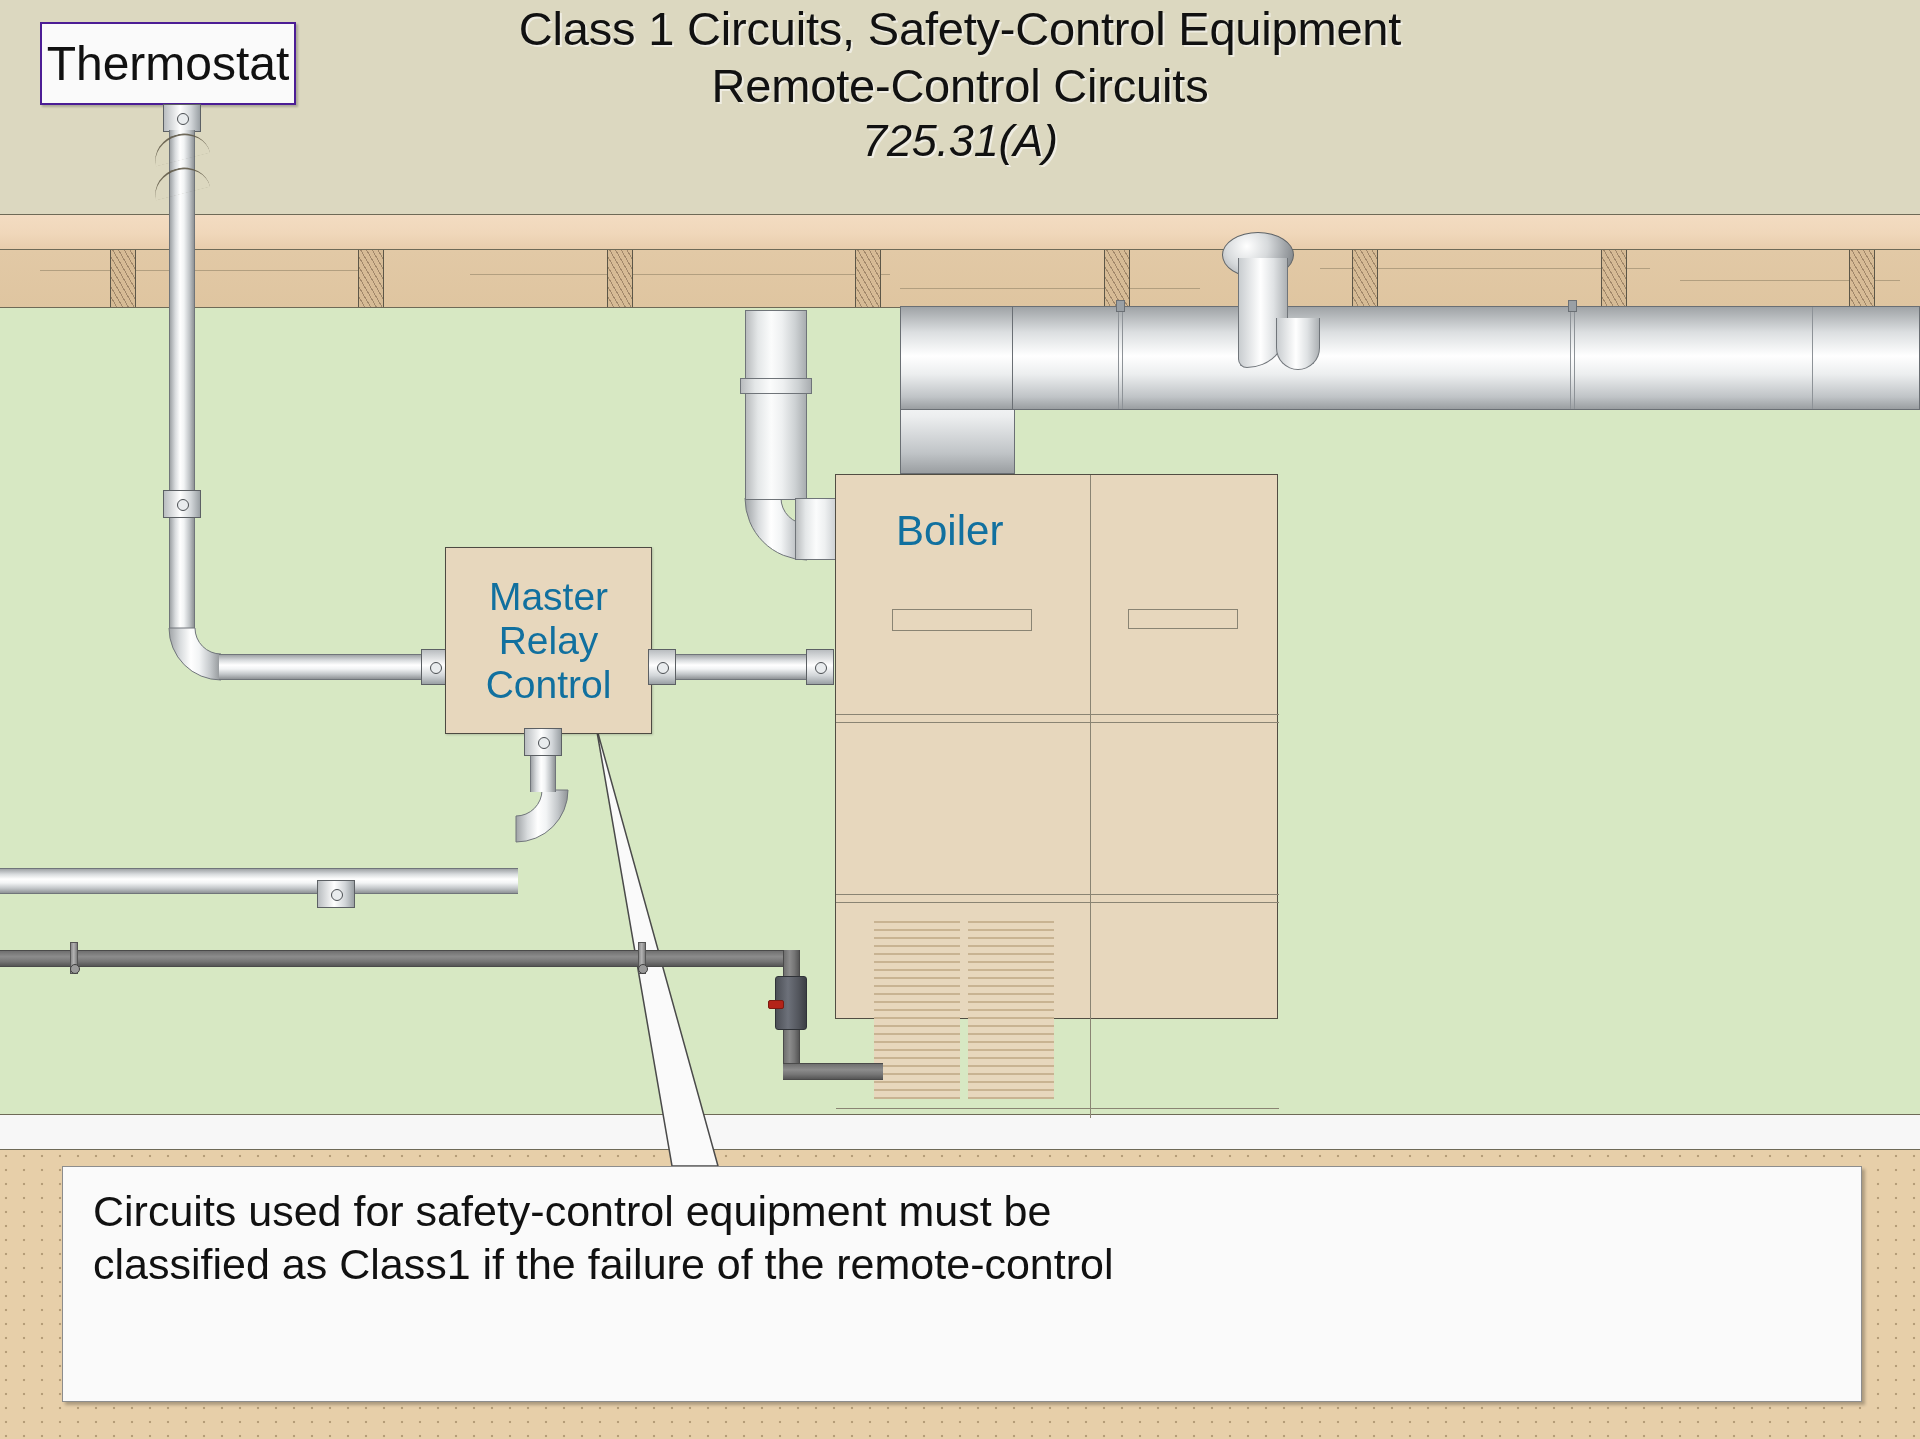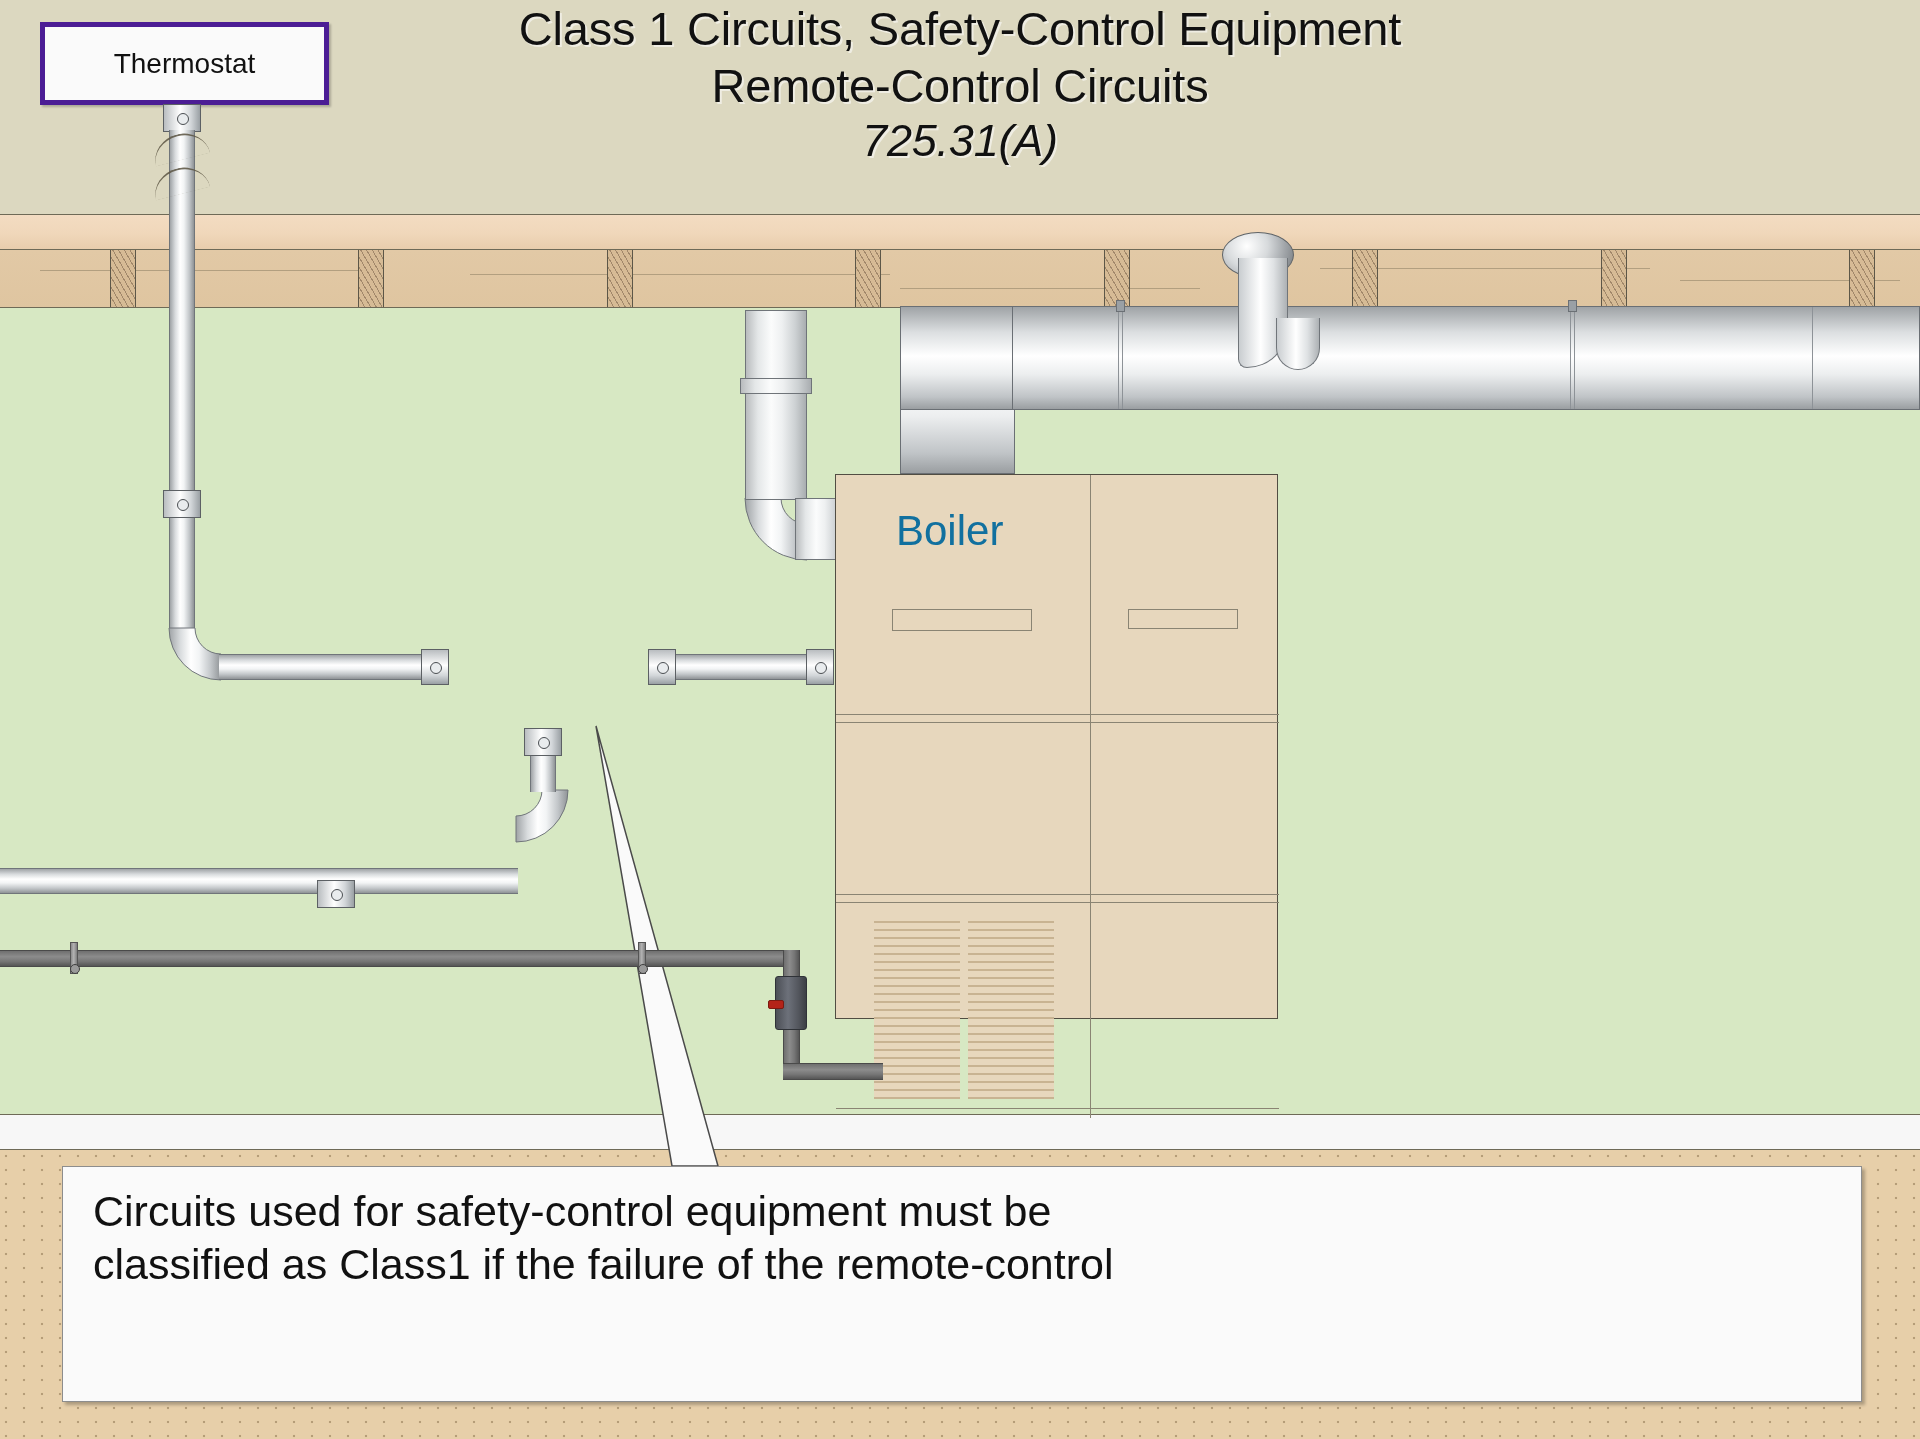--- a/index.html
+++ b/index.html
@@ -61,24 +61,24 @@
     text-align:center; color:#111; font-size:47px; line-height:57px;
     text-shadow:2px 2px 0 rgba(255,255,255,.55);
     letter-spacing:-.2px;
   }
   .title .sec {
     display:block; font-style:italic; font-size:45px; line-height:54px;
   }
 
   
   .tstat {
-    position:absolute; left:40px; top:22px; width:289px; height:83px;
-    background:#fafafa; border:5px solid #4c1d95;
+    position:absolute; left:40px; top:22px; width:256px; height:83px;
+    background:#fafafa; border:2px solid #4c1d95;
     display:flex; align-items:center; justify-content:center;
-    color:#111; font-size:28px;
+    color:#111; font-size:48px;
     box-shadow:2px 2px 2px rgba(0,0,0,.22);
   }
 
   
   .pipe-v {
     position:absolute; width:26px;
     background:linear-gradient(90deg,#9fa3a6 0%,#d9dcde 22%,#ffffff 42%,#f2f4f5 58%,#c3c7ca 80%,#8f9396 100%);
     border-left:1px solid #70757a; border-right:1px solid #70757a;
   }
   .pipe-h {
@@ -296,20 +296,25 @@
     <path d="M568,790 A52,52 0 0 1 516,842 L516,816 A26,26 0 0 0 542,790 Z" fill="url(#pipeGradV)" stroke="#70757a" stroke-width="1"></path>
 
     <path d="M745,498 A62,62 0 0 0 807,560 L807,524 A26,26 0 0 1 781,498 Z" fill="url(#pipeGradV)" stroke="#6f7479" stroke-width="1"></path>
 
     <polygon points="596,726 718,1166 672,1166" fill="#fafafa" stroke="#4a4a4a" stroke-width="1.5"></polygon>
   </svg>
 
   <div class="pipe-h" style="left:219px; top:654px; width:216px;"></div>
   <div class="fit-h" style="left:421px; top:649px;"></div>
 
+  <div class="relay">
+    <span>Master</span>
+    <span>Relay</span>
+    <span>Control</span>
+  </div>
 
   <div class="fit-h" style="left:648px; top:649px;"></div>
   <div class="pipe-h" style="left:676px; top:654px; width:130px;"></div>
   <div class="fit-h" style="left:806px; top:649px;"></div>
 
   <div class="fit-v" style="left:524px; top:728px;"></div>
   <div class="pipe-v" style="left:530px; top:756px; height:36px;"></div>
 
   <div class="pipe-h" style="left:0px; top:868px; width:518px;"></div>
   <div class="fit-v" style="left:317px; top:880px;"></div>

